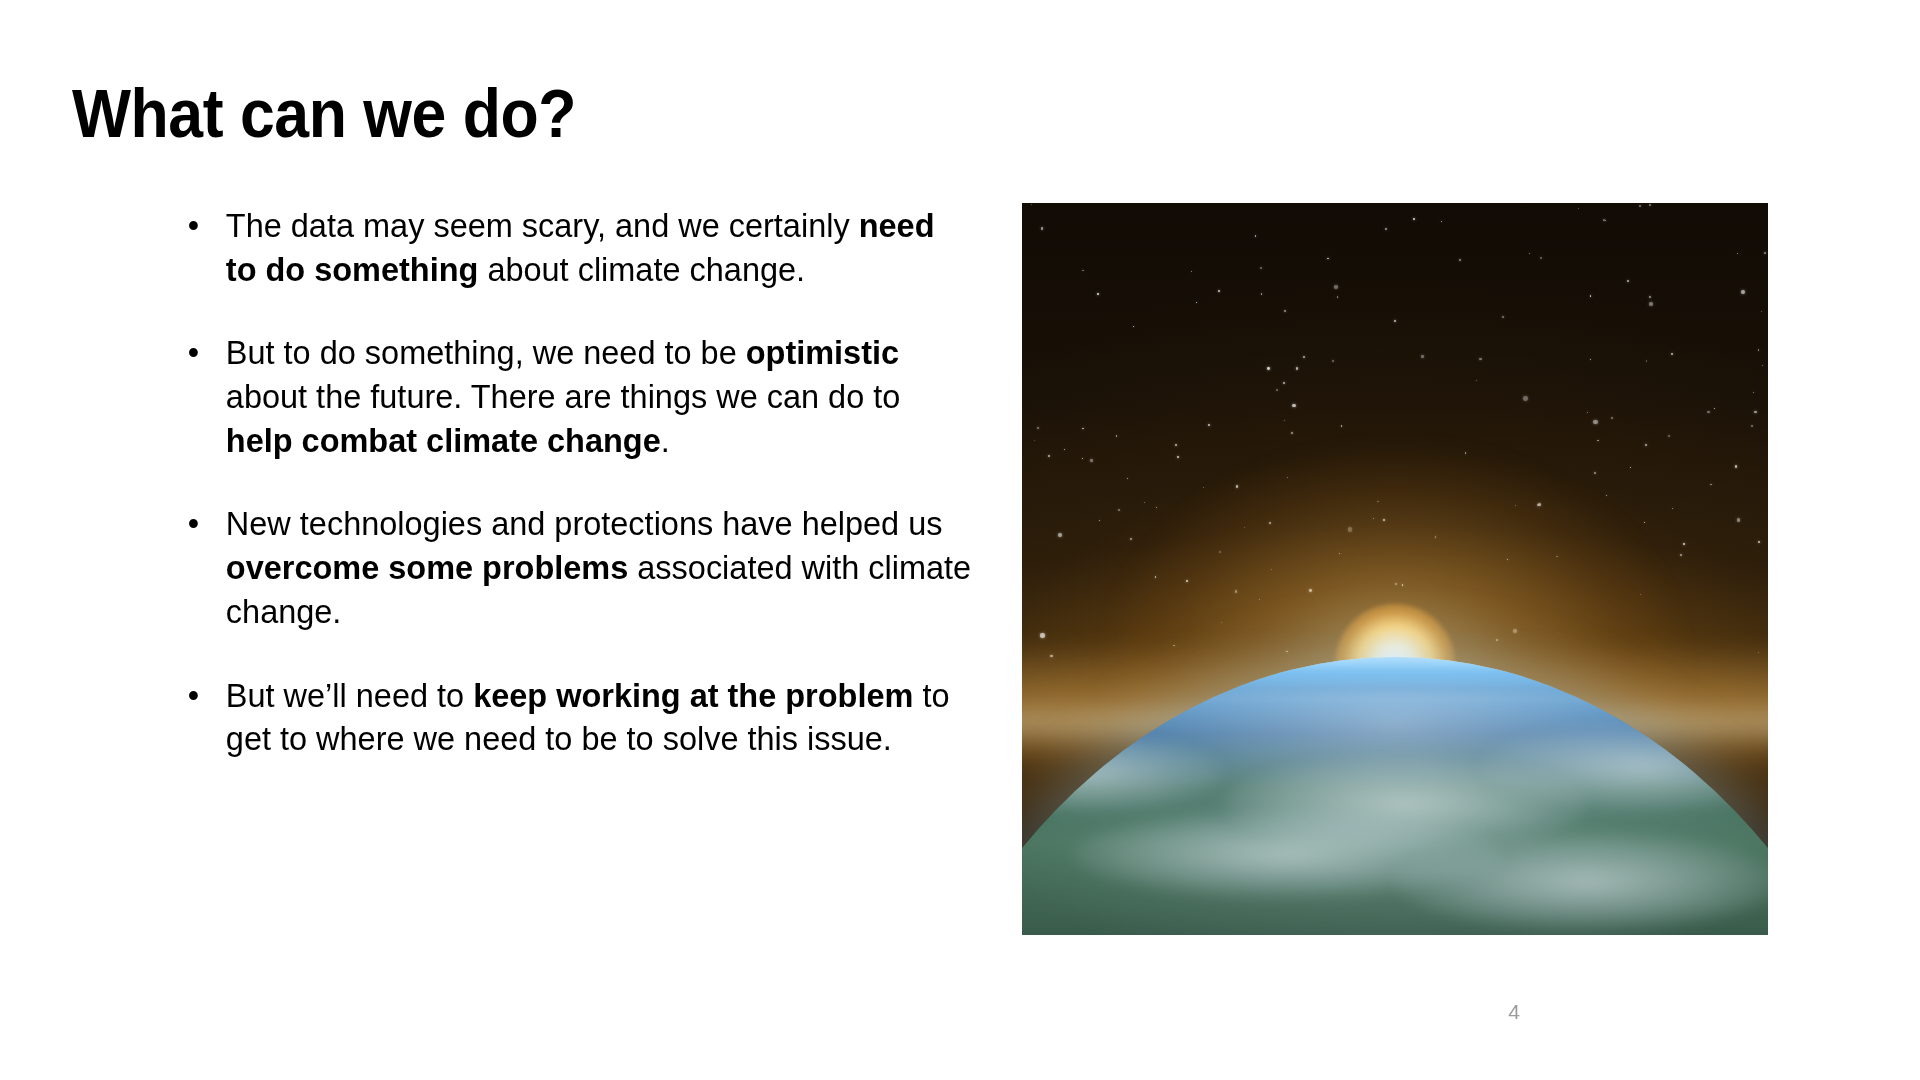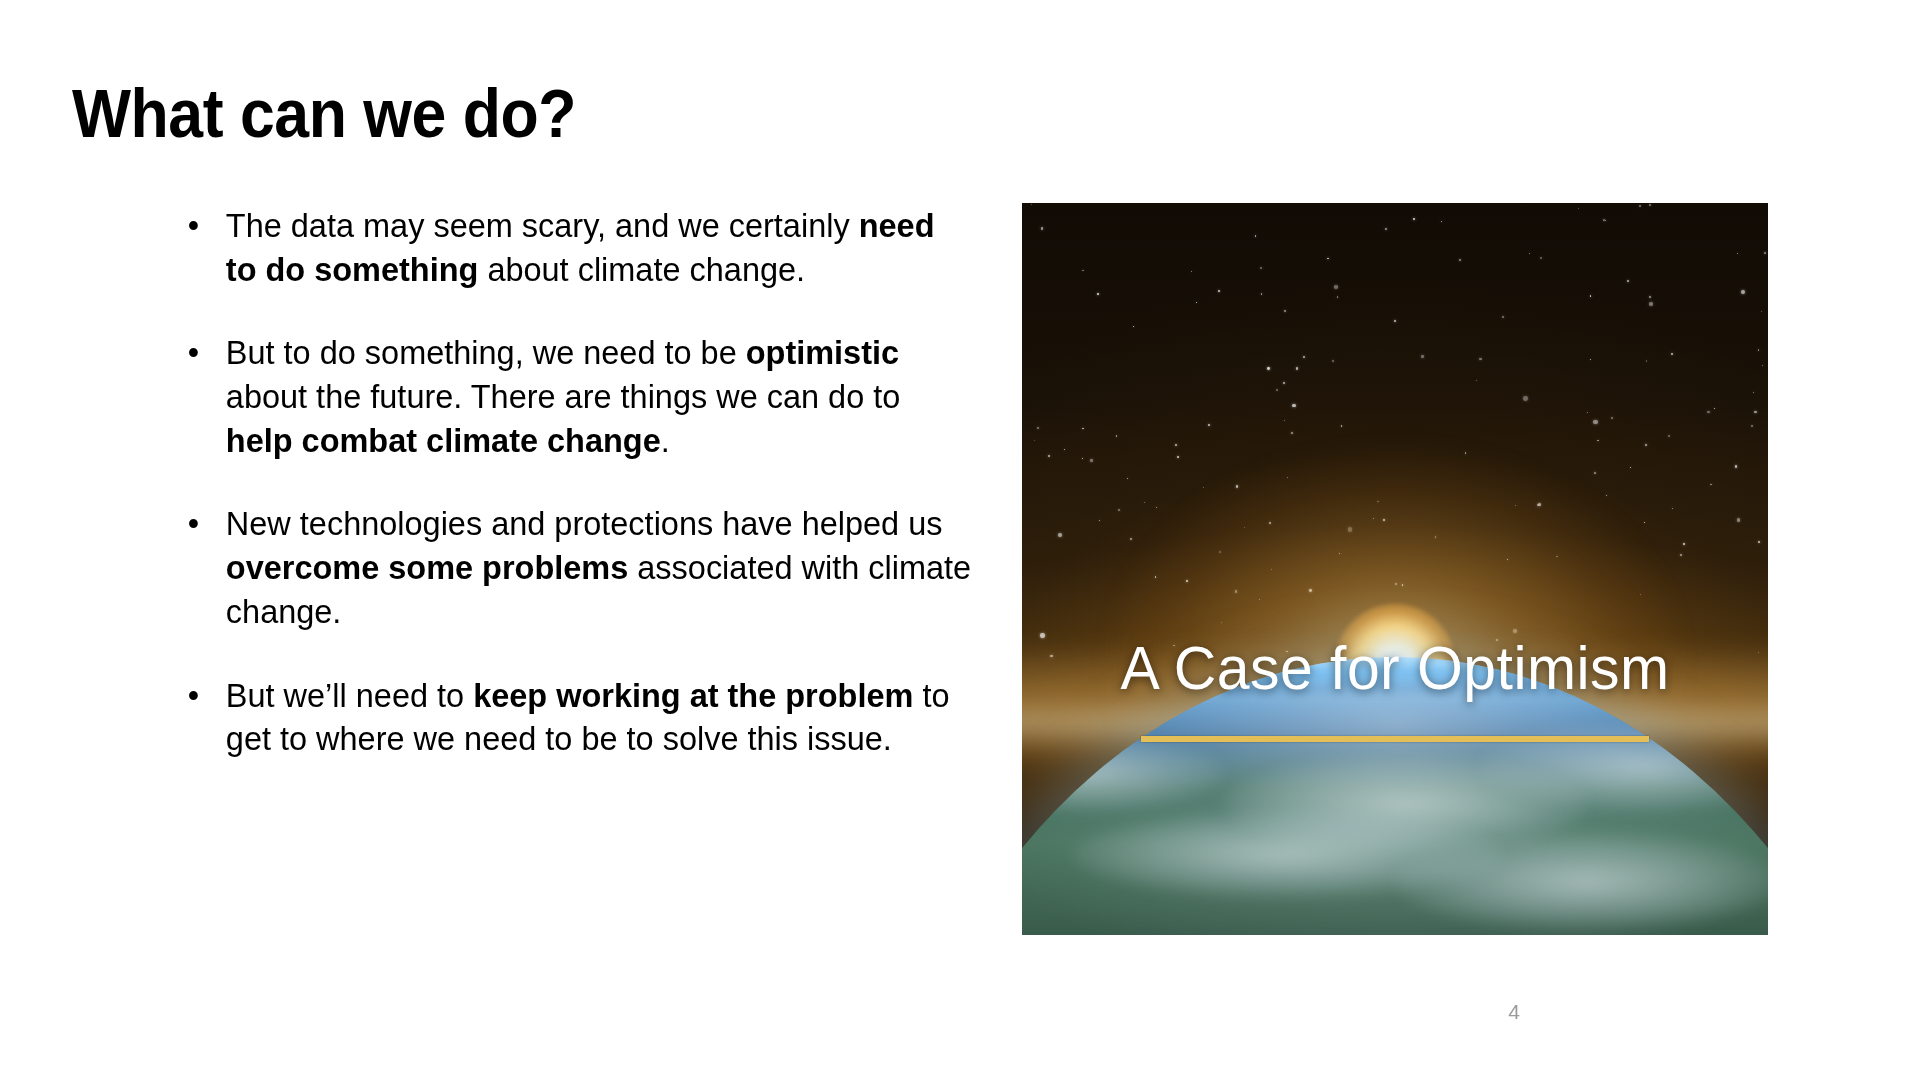--- a/index.html
+++ b/index.html
@@ -394,22 +394,18 @@
       <div class="earth-rim"></div>
       <div class="cloud" style="left:8%; top:7%; width:26%; height:7%;"></div>
       <div class="cloud" style="left:34%; top:9%; width:34%; height:9%;"></div>
       <div class="cloud" style="left:58%; top:6%; width:30%; height:8%;"></div>
       <div class="cloud" style="left:20%; top:14%; width:40%; height:8%;"></div>
       <div class="cloud" style="left:50%; top:16%; width:36%; height:9%;"></div>
 
       <div class="city-lights" id="city-lights-layer"></div>
     </div>
 
-    <div class="picture-caption">
-      <span class="caption-text">A Case for Optimism</span>
-      <div class="caption-rule"></div>
-    </div>
 
   </div>
 
   <div class="page-number">4</div>
 
 </div>
 
 </body></html>

